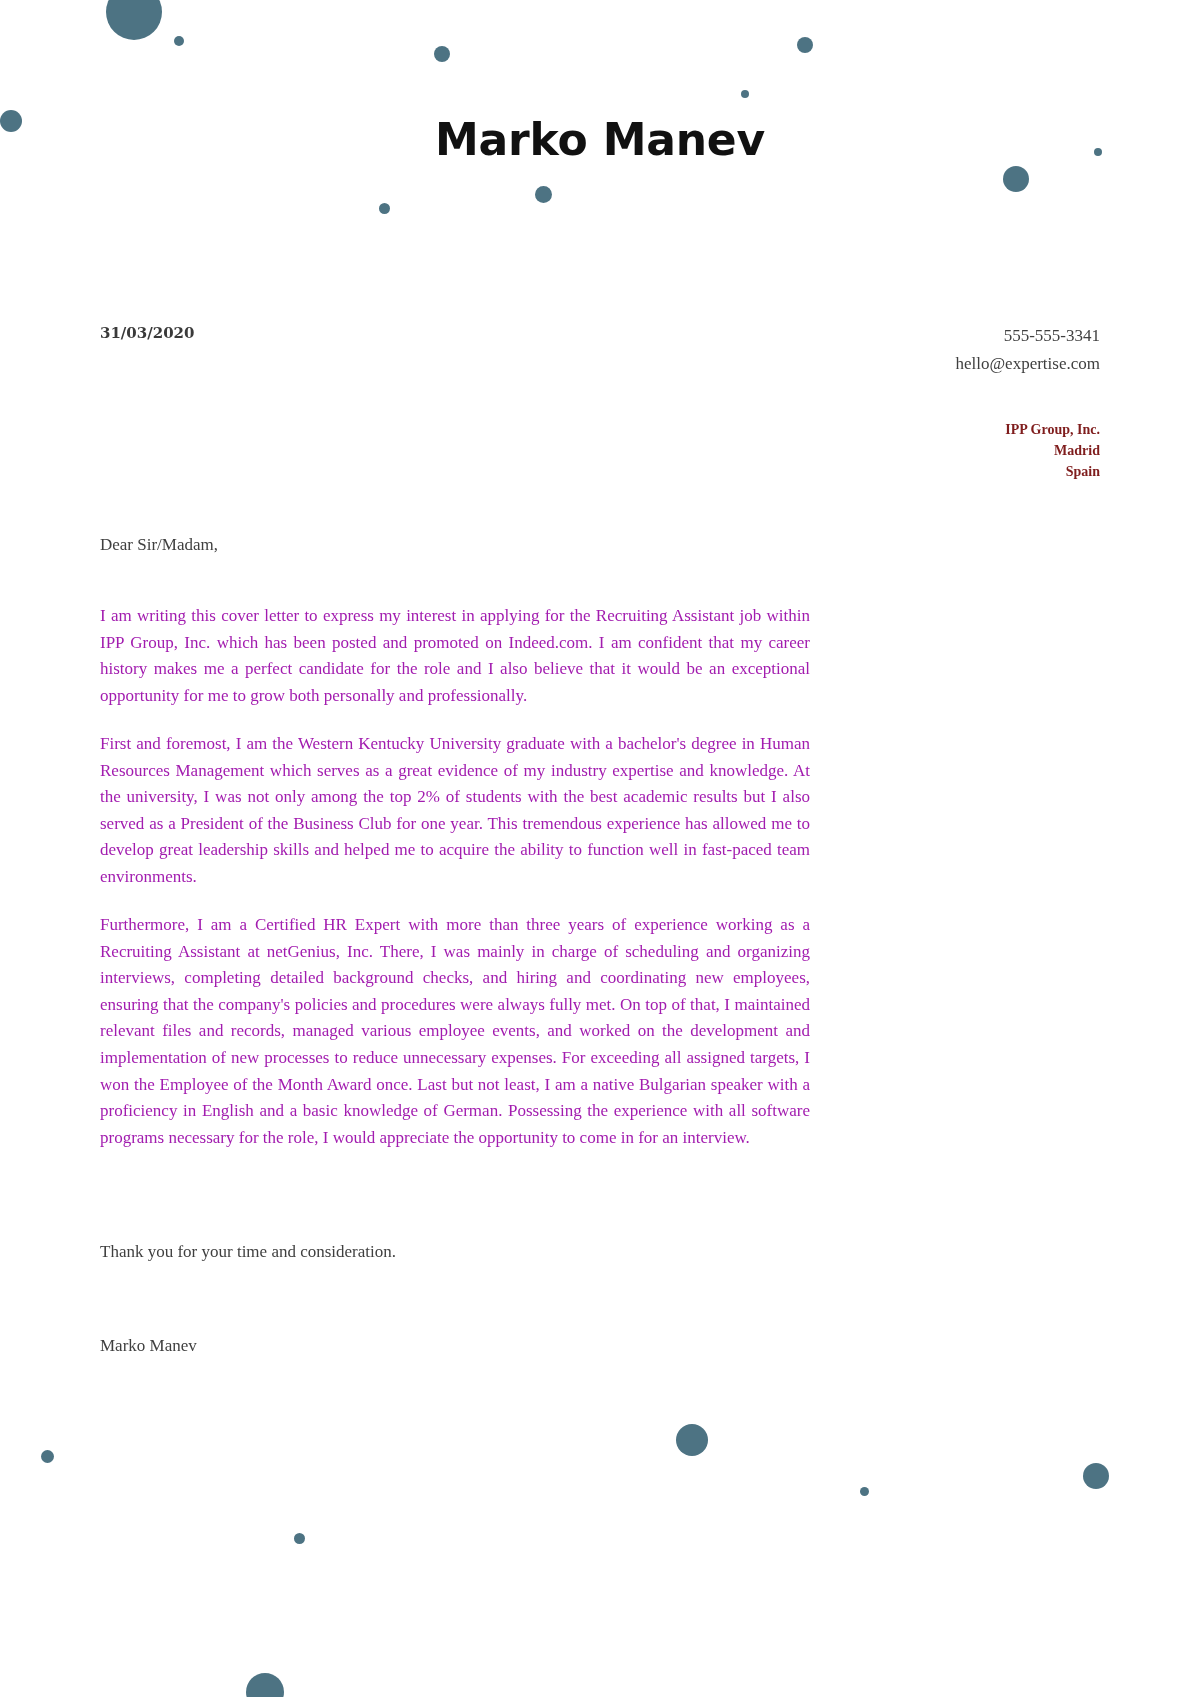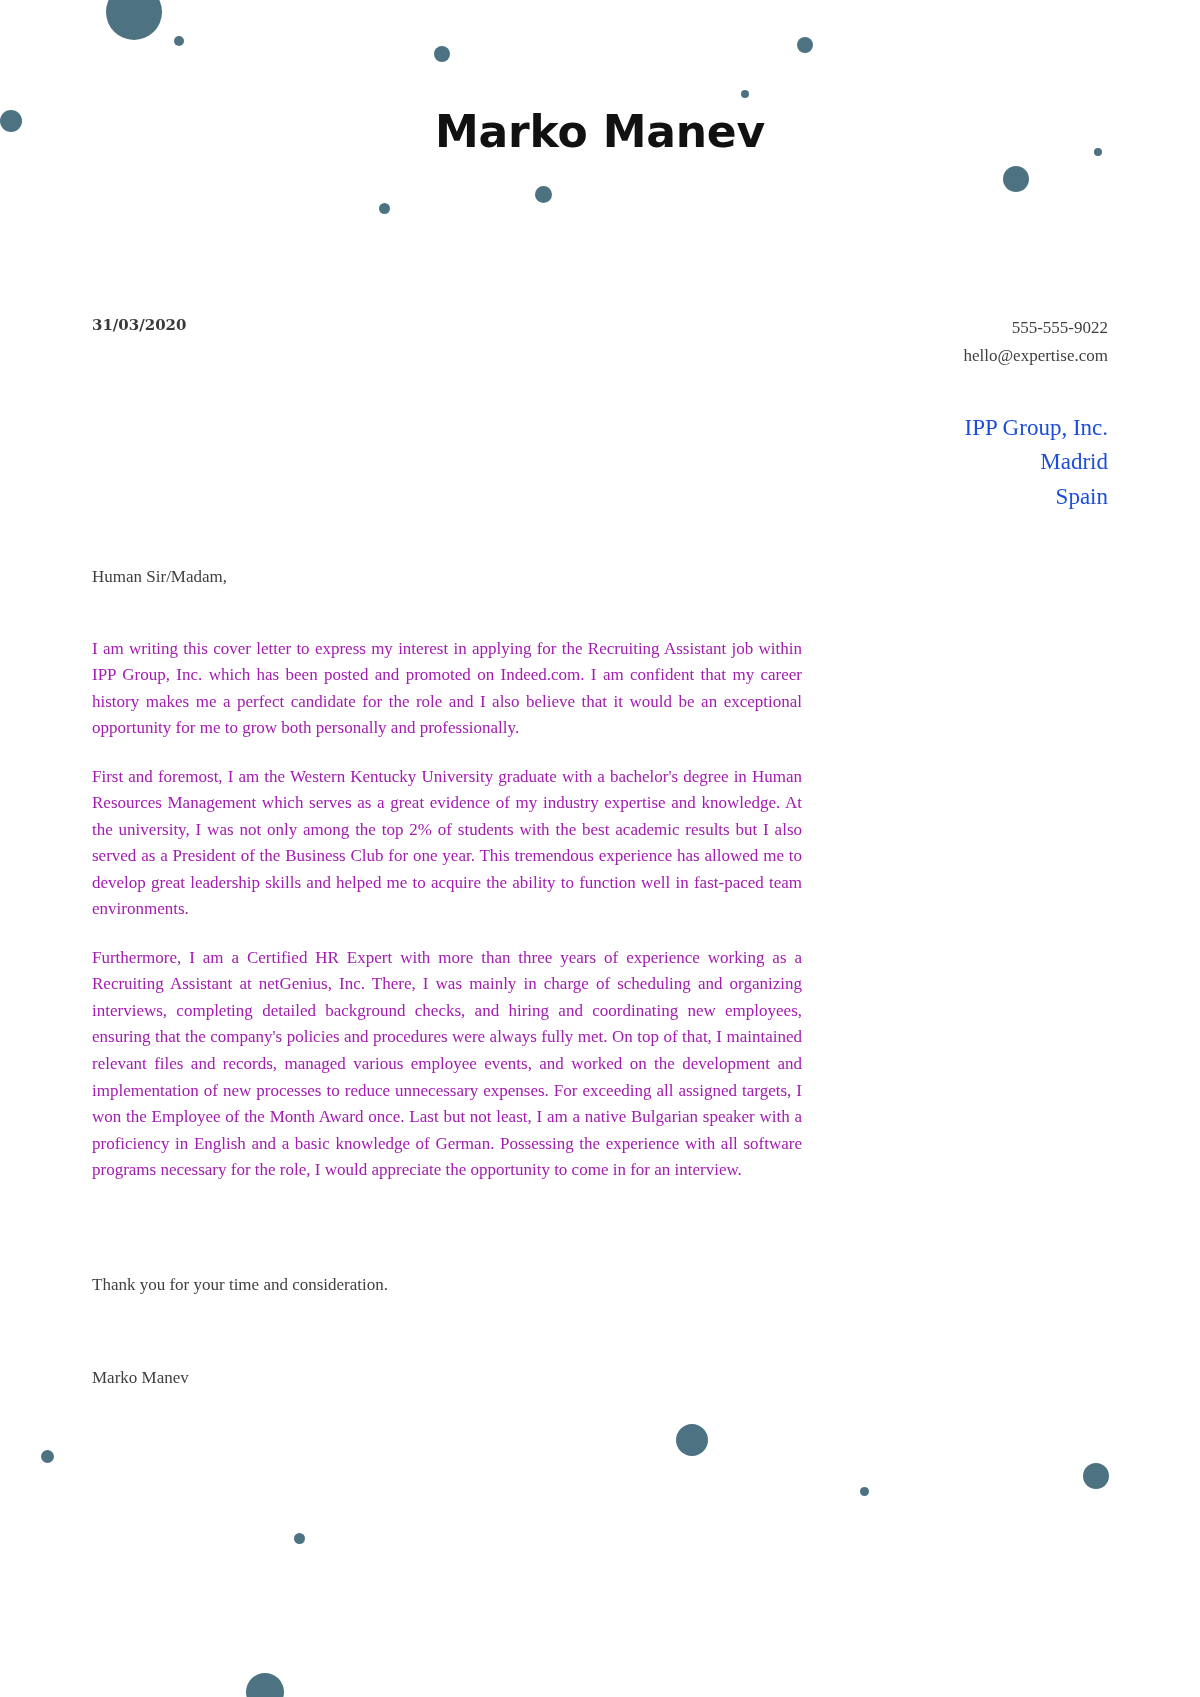--- a/index.html
+++ b/index.html
@@ -30,21 +30,21 @@
     border-radius: 50%;
     background: #4d7383;
   }
 
   
   .page {
     position: relative;
     z-index: 1;
     width: 1200px;
     height: 1526px;
-    padding: 4px;
+    padding: 12px;
   }
 
   
   .header {
     text-align: center;
     padding-top: 104px;
   }
   .name-title {
     font-family: "DejaVu Sans", "Liberation Sans", sans-serif;
     font-size: 44px;
@@ -87,23 +87,24 @@
     line-height: 1.6;
   }
 
   
   .recipient {
     text-align: right;
     padding: 0 88px 0 0;
     margin-top: 42px;
   }
   .recipient-line {
-    font-size: 23px;
-    color: #1d4ed8;
-    line-height: 1.5;
+    font-size: 14px;
+    color: #7f1d1d;
+    line-height: 1.5;
+    font-weight: bold;
   }
 
   
   .letter {
     padding: 0 88px 0 88px;
     margin-top: 50px;
   }
   .salutation {
     font-size: 17px;
     color: #3f3f3f;
@@ -167,34 +168,34 @@
 
   <div class="header">
     <h1 class="name-title">Marko Manev</h1>
   </div>
 
   <div class="meta-block">
     <div class="meta-left">
       <div class="meta-date">31/03/2020</div>
     </div>
     <div class="meta-right">
-      <div class="meta-contact-line">555-555-9022</div>
+      <div class="meta-contact-line">555-555-3341</div>
       <div class="meta-contact-line">hello@expertise.com</div>
     </div>
   </div>
 
   <div class="recipient">
     <div class="recipient-line">IPP Group, Inc.</div>
     <div class="recipient-line">Madrid</div>
     <div class="recipient-line">Spain</div>
   </div>
 
   <div class="letter">
 
-    <div class="salutation">Human Sir/Madam,</div>
+    <div class="salutation">Dear Sir/Madam,</div>
 
     <div class="body-paragraphs">
       <p class="letter-paragraph">I am writing this cover letter to express my interest in applying for the Recruiting Assistant job within IPP Group, Inc. which has been posted and promoted on Indeed.com. I am confident that my career history makes me a perfect candidate for the role and I also believe that it would be an exceptional opportunity for me to grow both personally and professionally.</p>
       <p class="letter-paragraph">First and foremost, I am the Western Kentucky University graduate with a bachelor's degree in Human Resources Management which serves as a great evidence of my industry expertise and knowledge. At the university, I was not only among the top 2% of students with the best academic results but I also served as a President of the Business Club for one year. This tremendous experience has allowed me to develop great leadership skills and helped me to acquire the ability to function well in fast-paced team environments.</p>
       <p class="letter-paragraph">Furthermore, I am a Certified HR Expert with more than three years of experience working as a Recruiting Assistant at netGenius, Inc. There, I was mainly in charge of scheduling and organizing interviews, completing detailed background checks, and hiring and coordinating new employees, ensuring that the company's policies and procedures were always fully met. On top of that, I maintained relevant files and records, managed various employee events, and worked on the development and implementation of new processes to reduce unnecessary expenses. For exceeding all assigned targets, I won the Employee of the Month Award once. Last but not least, I am a native Bulgarian speaker with a proficiency in English and a basic knowledge of German. Possessing the experience with all software programs necessary for the role, I would appreciate the opportunity to come in for an interview.</p>
     </div>
 
     <div class="closing-thanks">Thank you for your time and consideration.</div>
 
     <div class="signoff">

